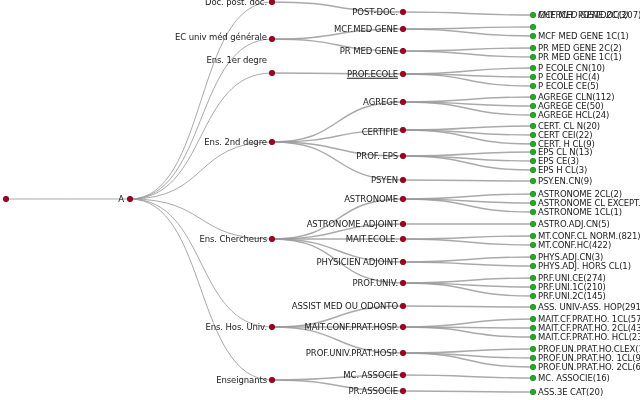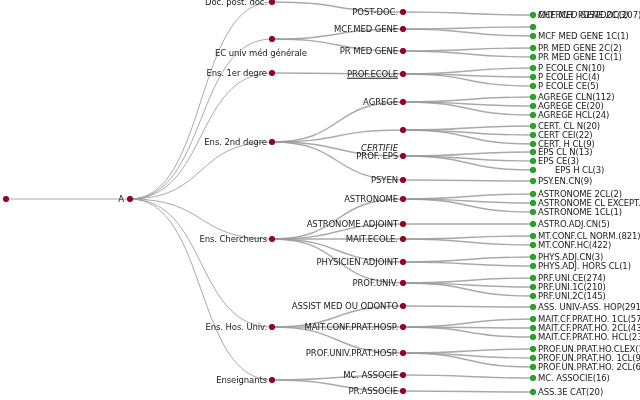--- a/index.html
+++ b/index.html
@@ -100,43 +100,43 @@
       <path d="M403,375 C474.5,375 461.5,378 533,378" fill="none" stroke="#9a9a9a" stroke-width="1.4" stroke-opacity="0.85"></path>
       <path d="M403,391 C474.5,391 461.5,392 533,392" fill="none" stroke="#9a9a9a" stroke-width="1.4" stroke-opacity="0.85"></path>
     </svg>
   <div id="nodelayer">
       <div class="dot red" style="left: 6px; top: 199px;"></div>
       <div class="dot red" style="left: 130px; top: 199px;"></div>
       <div class="lbl left" style="left: 124px; top: 199px;">A</div>
       <div class="dot red" style="left: 272px; top: 2px;"></div>
       <div class="lbl left" style="left: 267px; top: 2px;">Doc. post. doc.</div>
       <div class="dot red" style="left: 272px; top: 39px;"></div>
-      <div class="lbl left" style="left: 267px; top: 53px; margin-left: 40px;">EC univ méd générale</div>
+      <div class="lbl left" style="left: 267px; top: 37px;">EC univ méd générale</div>
       <div class="dot red" style="left: 272px; top: 73px;"></div>
-      <div class="lbl left" style="left: 267px; top: 73px;">Ens. 1er degre</div>
+      <div class="lbl left" style="left: 267px; top: 60px;">Ens. 1er degre</div>
       <div class="dot red" style="left: 272px; top: 142px;"></div>
       <div class="lbl left" style="left: 267px; top: 142px;">Ens. 2nd degre</div>
       <div class="dot red" style="left: 272px; top: 239px;"></div>
       <div class="lbl left" style="left: 267px; top: 239px;">Ens. Chercheurs</div>
       <div class="dot red" style="left: 272px; top: 327px;"></div>
       <div class="lbl left" style="left: 267px; top: 327px;">Ens. Hos. Univ.</div>
       <div class="dot red" style="left: 272px; top: 380px;"></div>
       <div class="lbl left" style="left: 267px; top: 380px;">Enseignants</div>
       <div class="dot red" style="left: 403px; top: 12px;"></div>
       <div class="lbl left" style="left: 398px; top: 12px;">POST-DOC.</div>
       <div class="dot red" style="left: 403px; top: 29px;"></div>
       <div class="lbl left" style="left: 398px; top: 29px;">MCF.MED GENE</div>
       <div class="dot red" style="left: 403px; top: 51px;"></div>
       <div class="lbl left" style="left: 398px; top: 51px;">PR MED GENE</div>
       <div class="dot red" style="left: 403px; top: 74px;"></div>
       <div class="lbl left" style="left: 398px; top: 74px; text-decoration: underline;">PROF.ECOLE</div>
       <div class="dot red" style="left: 403px; top: 102px;"></div>
       <div class="lbl left" style="left: 398px; top: 102px;">AGREGE</div>
       <div class="dot red" style="left: 403px; top: 130px;"></div>
-      <div class="lbl left" style="left: 398px; top: 148px; font-style: italic;">CERTIFIE</div>
+      <div class="lbl left" style="left: 398px; top: 132px;">CERTIFIE</div>
       <div class="dot red" style="left: 403px; top: 156px;"></div>
       <div class="lbl left" style="left: 398px; top: 156px;">PROF. EPS</div>
       <div class="dot red" style="left: 403px; top: 180px;"></div>
       <div class="lbl left" style="left: 398px; top: 180px; padding-left: 20px;">PSYEN</div>
       <div class="dot red" style="left: 403px; top: 199px;"></div>
       <div class="lbl left" style="left: 398px; top: 199px;">ASTRONOME</div>
       <div class="dot red" style="left: 403px; top: 224px;"></div>
       <div class="lbl left" style="left: 398px; top: 224px;">ASTRONOME ADJOINT</div>
       <div class="dot red" style="left: 403px; top: 239px;"></div>
       <div class="lbl left" style="left: 398px; top: 239px;">MAIT.ECOLE.</div>
@@ -166,35 +166,35 @@
       <div class="lbl right" style="left: 538px; top: 57px;">PR MED GENE 1C(1)</div>
       <div class="dot green" style="left: 533px; top: 68px;"></div>
       <div class="lbl right" style="left: 538px; top: 68px;">P ECOLE CN(10)</div>
       <div class="dot green" style="left: 533px; top: 77px;"></div>
       <div class="lbl right" style="left: 538px; top: 77px;">P ECOLE HC(4)</div>
       <div class="dot green" style="left: 533px; top: 86px;"></div>
       <div class="lbl right" style="left: 538px; top: 86px;">P ECOLE CE(5)</div>
       <div class="dot green" style="left: 533px; top: 97px;"></div>
       <div class="lbl right" style="left: 538px; top: 97px;">AGREGE CLN(112)</div>
       <div class="dot green" style="left: 533px; top: 106px;"></div>
-      <div class="lbl right" style="left: 538px; top: 106px;">AGREGE CE(20)</div>
+      <div class="lbl right" style="left: 538px; top: 106px;">AGREGE CE(50)</div>
       <div class="dot green" style="left: 533px; top: 115px;"></div>
       <div class="lbl right" style="left: 538px; top: 115px;">AGREGE HCL(24)</div>
       <div class="dot green" style="left: 533px; top: 126px;"></div>
       <div class="lbl right" style="left: 538px; top: 126px;">CERT. CL N(20)</div>
       <div class="dot green" style="left: 533px; top: 135px;"></div>
       <div class="lbl right" style="left: 538px; top: 135px;">CERT CEI(22)</div>
       <div class="dot green" style="left: 533px; top: 144px;"></div>
       <div class="lbl right" style="left: 538px; top: 144px;">CERT. H CL(9)</div>
       <div class="dot green" style="left: 533px; top: 152px;"></div>
       <div class="lbl right" style="left: 538px; top: 152px;">EPS CL N(13)</div>
       <div class="dot green" style="left: 533px; top: 161px;"></div>
       <div class="lbl right" style="left: 538px; top: 161px;">EPS CE(3)</div>
       <div class="dot green" style="left: 533px; top: 170px;"></div>
-      <div class="lbl right" style="left: 538px; top: 170px; margin-left: 17px;">EPS H CL(3)</div>
+      <div class="lbl right" style="left: 538px; top: 170px;">EPS H CL(3)</div>
       <div class="dot green" style="left: 533px; top: 181px;"></div>
       <div class="lbl right" style="left: 538px; top: 181px;">PSY.EN.CN(9)</div>
       <div class="dot green" style="left: 533px; top: 194px;"></div>
       <div class="lbl right" style="left: 538px; top: 194px;">ASTRONOME 2CL(2)</div>
       <div class="dot green" style="left: 533px; top: 203px;"></div>
       <div class="lbl right" style="left: 538px; top: 203px;">ASTRONOME CL EXCEPT.(2)</div>
       <div class="dot green" style="left: 533px; top: 212px;"></div>
       <div class="lbl right" style="left: 538px; top: 212px;">ASTRONOME 1CL(1)</div>
       <div class="dot green" style="left: 533px; top: 224px;"></div>
       <div class="lbl right" style="left: 538px; top: 224px;">ASTRO.ADJ.CN(5)</div>

